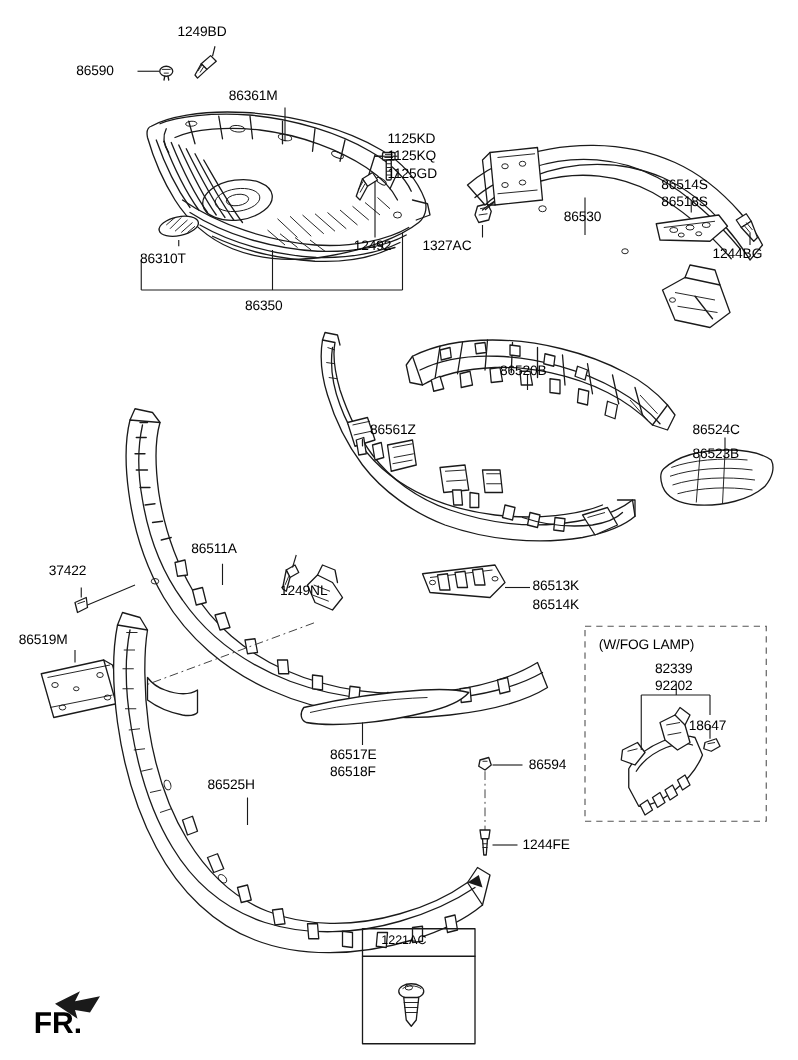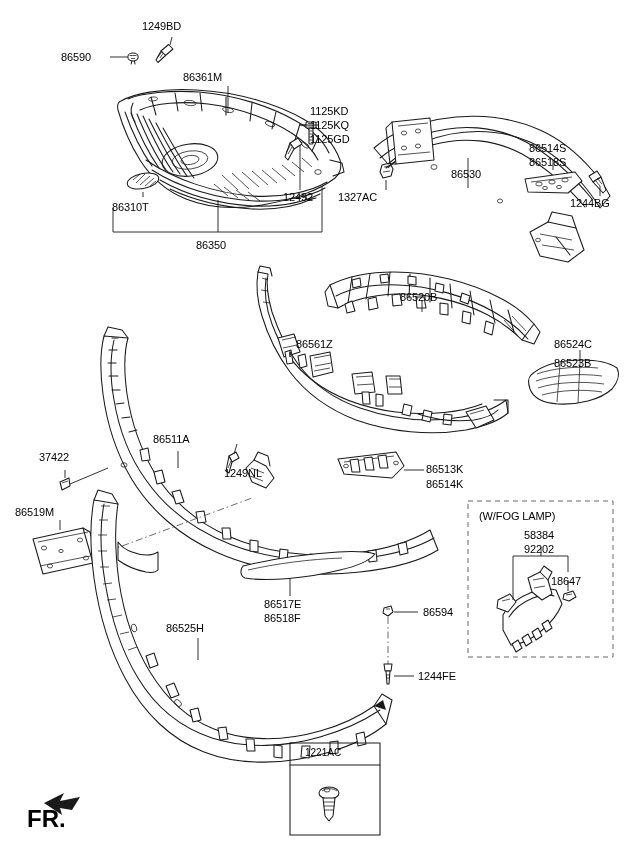--- a/index.html
+++ b/index.html
@@ -513,21 +513,21 @@
 
   <div class="lbl" style="left:264px; top:597px;">86517E</div>
   <div class="lbl" style="left:264px; top:611px;">86518F</div>
 
   <div class="lbl" style="left:166px; top:621px;">86525H</div>
 
   <div class="lbl" style="left:423px; top:605px;">86594</div>
   <div class="lbl" style="left:418px; top:669px;">1244FE</div>
 
   <div class="lbl" style="left:479px; top:509px;">(W/FOG LAMP)</div>
-  <div class="lbl" style="left:524px; top:528px;">58384</div>
+  <div class="lbl" style="left:524px; top:528px;">82339</div>
   <div class="lbl" style="left:524px; top:542px;">92202</div>
   <div class="lbl" style="left:551px; top:574px;">18647</div>
 
   <div class="boxlbl" style="left:305px; top:747px;">1221AC</div>
 
   <div class="fr-text" style="left:27px; top:805px;">FR.</div>
 
 </div>
 
 </body></html>

